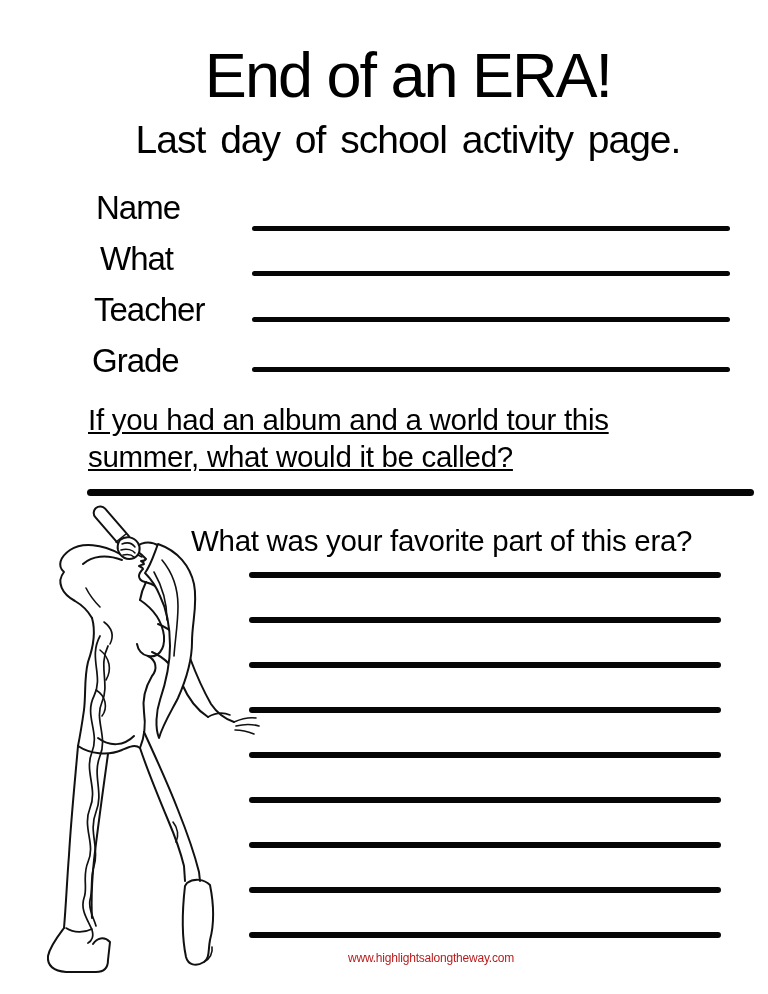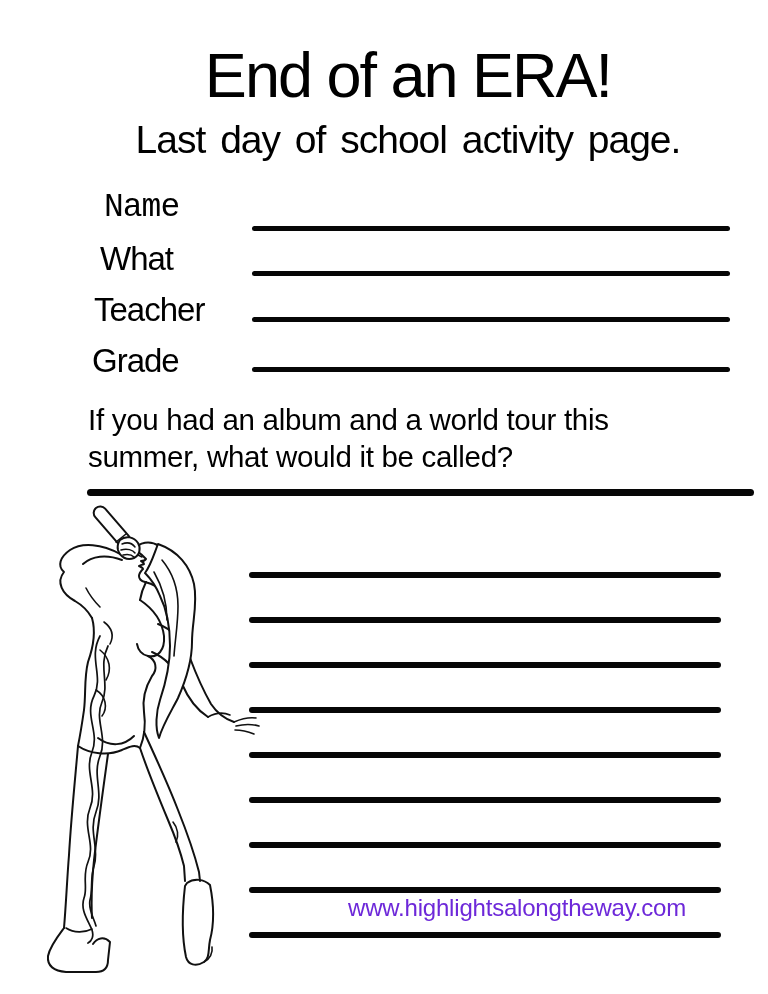--- a/index.html
+++ b/index.html
@@ -24,36 +24,37 @@
     text-align:center;
     font-size:39px;line-height:1.1;
     letter-spacing:-1px;word-spacing:5px;
     color:#000;
   }
   .field-label{
     position:absolute;left:69px;
     font-size:33px;letter-spacing:-1px;line-height:1.1;
     color:#000;
   }
-  .lbl-name{top:190px;left:80px;font-family:Liberation Mono, monospace;}
+  .lbl-name{top:190px;left:72px;}
   .lbl-grade{top:241px;left:76px;}
   .lbl-teacher{top:292px;left:70px;text-align:right;}
   .lbl-school{top:343px;left:68px;}
   .field-line{
     position:absolute;left:228px;width:478px;height:5px;
     background:#060606;border-radius:3px;
   }
   .fl-name{top:226px;}
   .fl-grade{top:271px;}
   .fl-teacher{top:317px;}
   .fl-school{top:367px;}
   .question1{
     position:absolute;left:64px;top:401px;width:578px;
     font-size:29.5px;line-height:37px;letter-spacing:-0.3px;
     color:#000;
+    text-decoration:underline;
   }
   .q1-answer-line{
     position:absolute;left:63px;top:489px;width:667px;height:7px;
     background:#060606;border-radius:3.5px;
   }
   .question2{
     position:absolute;left:167px;top:523px;
     font-size:29.5px;line-height:36px;letter-spacing:-0.3px;
     white-space:nowrap;color:#000;
   }
@@ -61,23 +62,23 @@
     position:absolute;left:225px;top:572px;width:472px;
     display:flex;flex-direction:column;gap:39px;
   }
   .ans-line{
     width:100%;height:6px;background:#060606;border-radius:3px;
   }
   .figure{
     position:absolute;left:18px;top:500px;
   }
   .footer-url{
-    position:absolute;left:324px;top:894px;
-    font-size:24px;letter-spacing:-0.2px;line-height:1.2;
-    color:#6d28d9;
+    position:absolute;left:324px;top:951px;
+    font-size:12px;letter-spacing:-0.2px;line-height:1.2;
+    color:#b91c1c;
   }
 </style>
 </head>
 <body>
 
 <div class="page">
 
   <div class="title">End of an ERA!</div>
   <div class="subtitle">Last day of school activity page.</div>
 
@@ -91,20 +92,21 @@
     <span class="field-label lbl-teacher">Teacher</span>
     <div class="field-line fl-teacher"></div>
 
     <span class="field-label lbl-school">Grade</span>
     <div class="field-line fl-school"></div>
   </div>
 
   <div class="question1">If you had an album and a world tour this summer, what would it be called?</div>
   <div class="q1-answer-line"></div>
 
+  <div class="question2">What was your favorite part of this era?</div>
 
   <div class="answer-lines">
       <div class="ans-line"></div>
       <div class="ans-line"></div>
       <div class="ans-line"></div>
       <div class="ans-line"></div>
       <div class="ans-line"></div>
       <div class="ans-line"></div>
       <div class="ans-line"></div>
       <div class="ans-line"></div>

